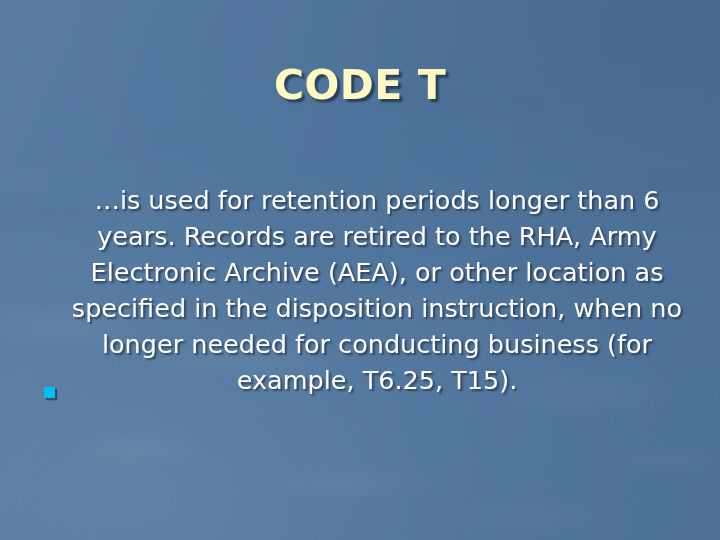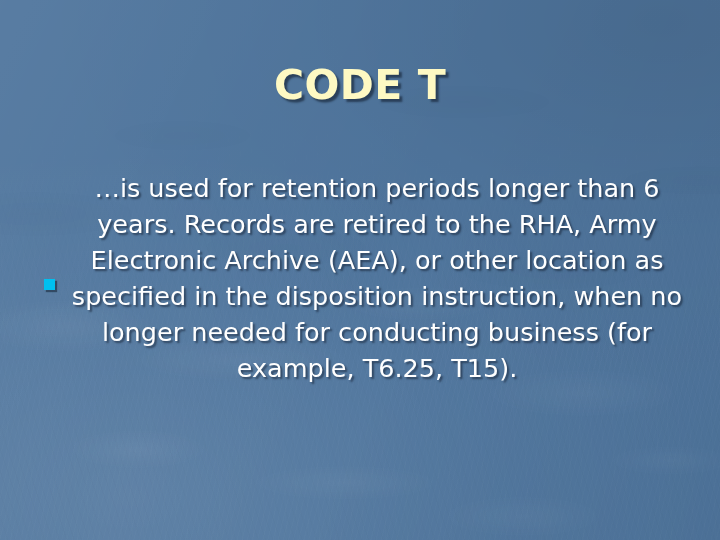--- a/index.html
+++ b/index.html
@@ -113,23 +113,23 @@
     line-height: 1.05;
     text-shadow: 3px 3px 2px rgba(20, 32, 50, 0.62);
     white-space: nowrap;
     margin-top: 8px;
   }
 
   .body-block {
     position: absolute;
     left: 44px;
     right: 36px;
-    top: 170px;
+    top: 182px;
     display: flex;
-    align-items: center;
+    align-items: flex-end;
     gap: 4px;
   }
 
   .bullet-marker {
     flex: 0 0 auto;
     width: 11px;
     height: 11px;
     margin-top: 12px;
     margin-right: 11px;
     background-color: #00c0f0;

